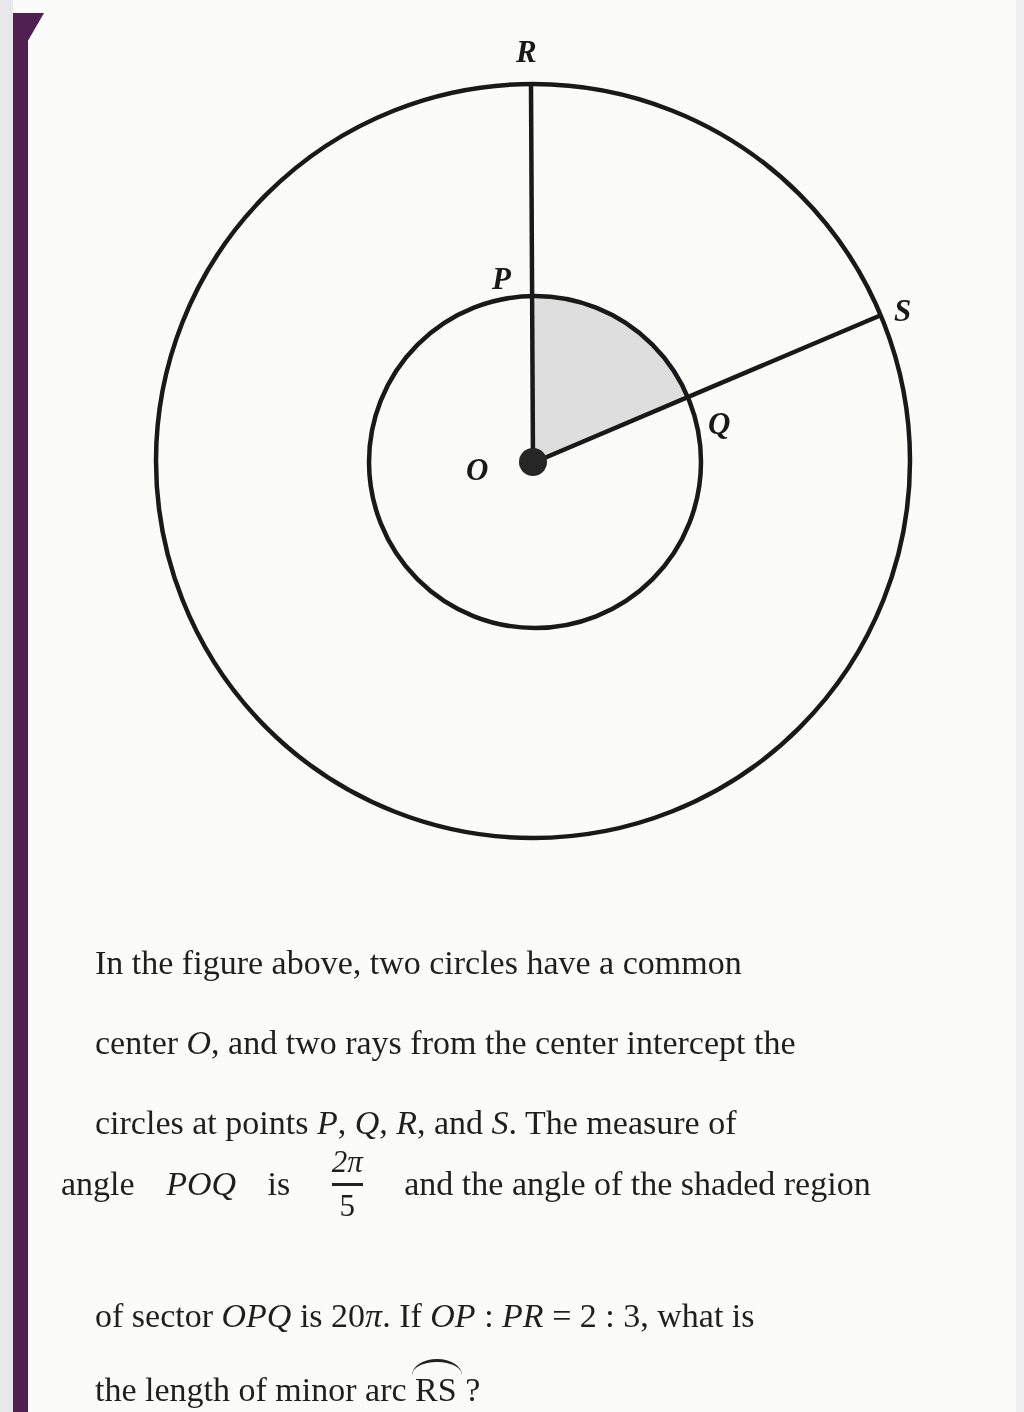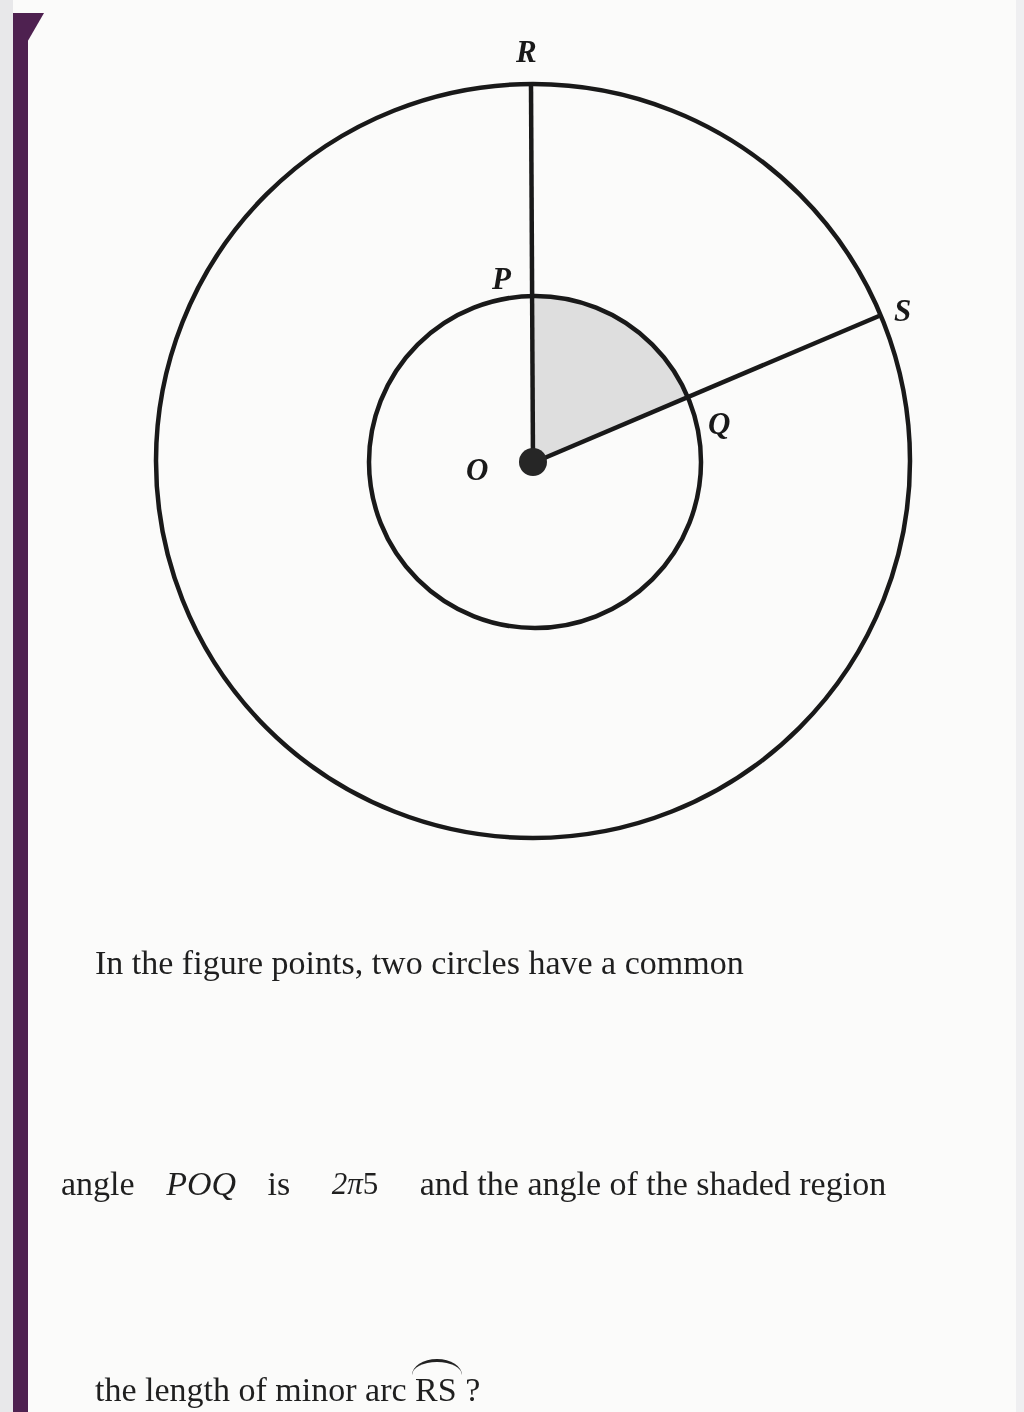--- a/index.html
+++ b/index.html
@@ -28,21 +28,21 @@
   }
   .pline span{white-space:pre;}
   .it{font-style:italic;}
   .l1{top:897px;}
   .l2{top:977px;}
   .l3{top:1057px;}
   .l4{top:1128px;height:112px;display:flex;align-items:center;gap:23px;}
   .l5{top:1250px;}
   .l6{top:1324px;}
   .frac{
-    display:inline-flex;flex-direction:row;align-items:center;
+    display:inline-flex;flex-direction:column;align-items:center;
     margin:0 10px;font-size:31px;line-height:1.15;
   }
   .frac .num{font-style:italic;}
   .frac .den{}
   .frac .fbar{width:100%;height:3px;background:#222;margin:3px 0 2px 0;}
   .overarc{position:relative;display:inline-block;}
   .overarc::before{
     content:"";position:absolute;left:-3px;right:-5px;top:-9px;height:13px;
     border-top:3px solid #222;
     border-radius:50% 50% 0 0 / 100% 100% 0 0;
@@ -73,27 +73,36 @@
     <circle cx="533" cy="462" r="14" fill="#262626"></circle>
 
     <text class="fig-label" x="516" y="62">R</text>
     <text class="fig-label" x="492" y="289">P</text>
     <text class="fig-label" x="894" y="321">S</text>
     <text class="fig-label" x="708" y="434">Q</text>
     <text class="fig-label" x="466" y="480">O</text>
   </svg>
 
   <div class="pline l1">
-    <span>In the figure points, two circles have a common</span>
+    <span>In the figure above, two circles have a common</span>
   </div>
 
+  <div class="pline l2">
+    <span>center </span><span class="it">O</span><span>, and two rays from the center intercept the</span>
+  </div>
 
+  <div class="pline l3">
+    <span>circles at points </span><span class="it">P</span><span>, </span><span class="it">Q</span><span>, </span><span class="it">R</span><span>, and </span><span class="it">S</span><span>. The measure of</span>
+  </div>
 
   <div class="pline l4">
     <span>angle </span><span class="it">POQ</span><span> is </span><span class="frac"><span class="num">2π</span><span class="fbar"></span><span class="den">5</span></span><span> and the angle of the shaded region</span>
   </div>
 
+  <div class="pline l5">
+    <span>of sector </span><span class="it">OPQ</span><span> is 20</span><span class="it">π</span><span>. If </span><span class="it">OP</span><span> : </span><span class="it">PR</span><span> = 2 : 3, what is</span>
+  </div>
 
   <div class="pline l6">
     <span>the length of minor arc </span><span class="overarc">RS</span><span> ?</span>
   </div>
 
 </div>
 
 </body></html>

